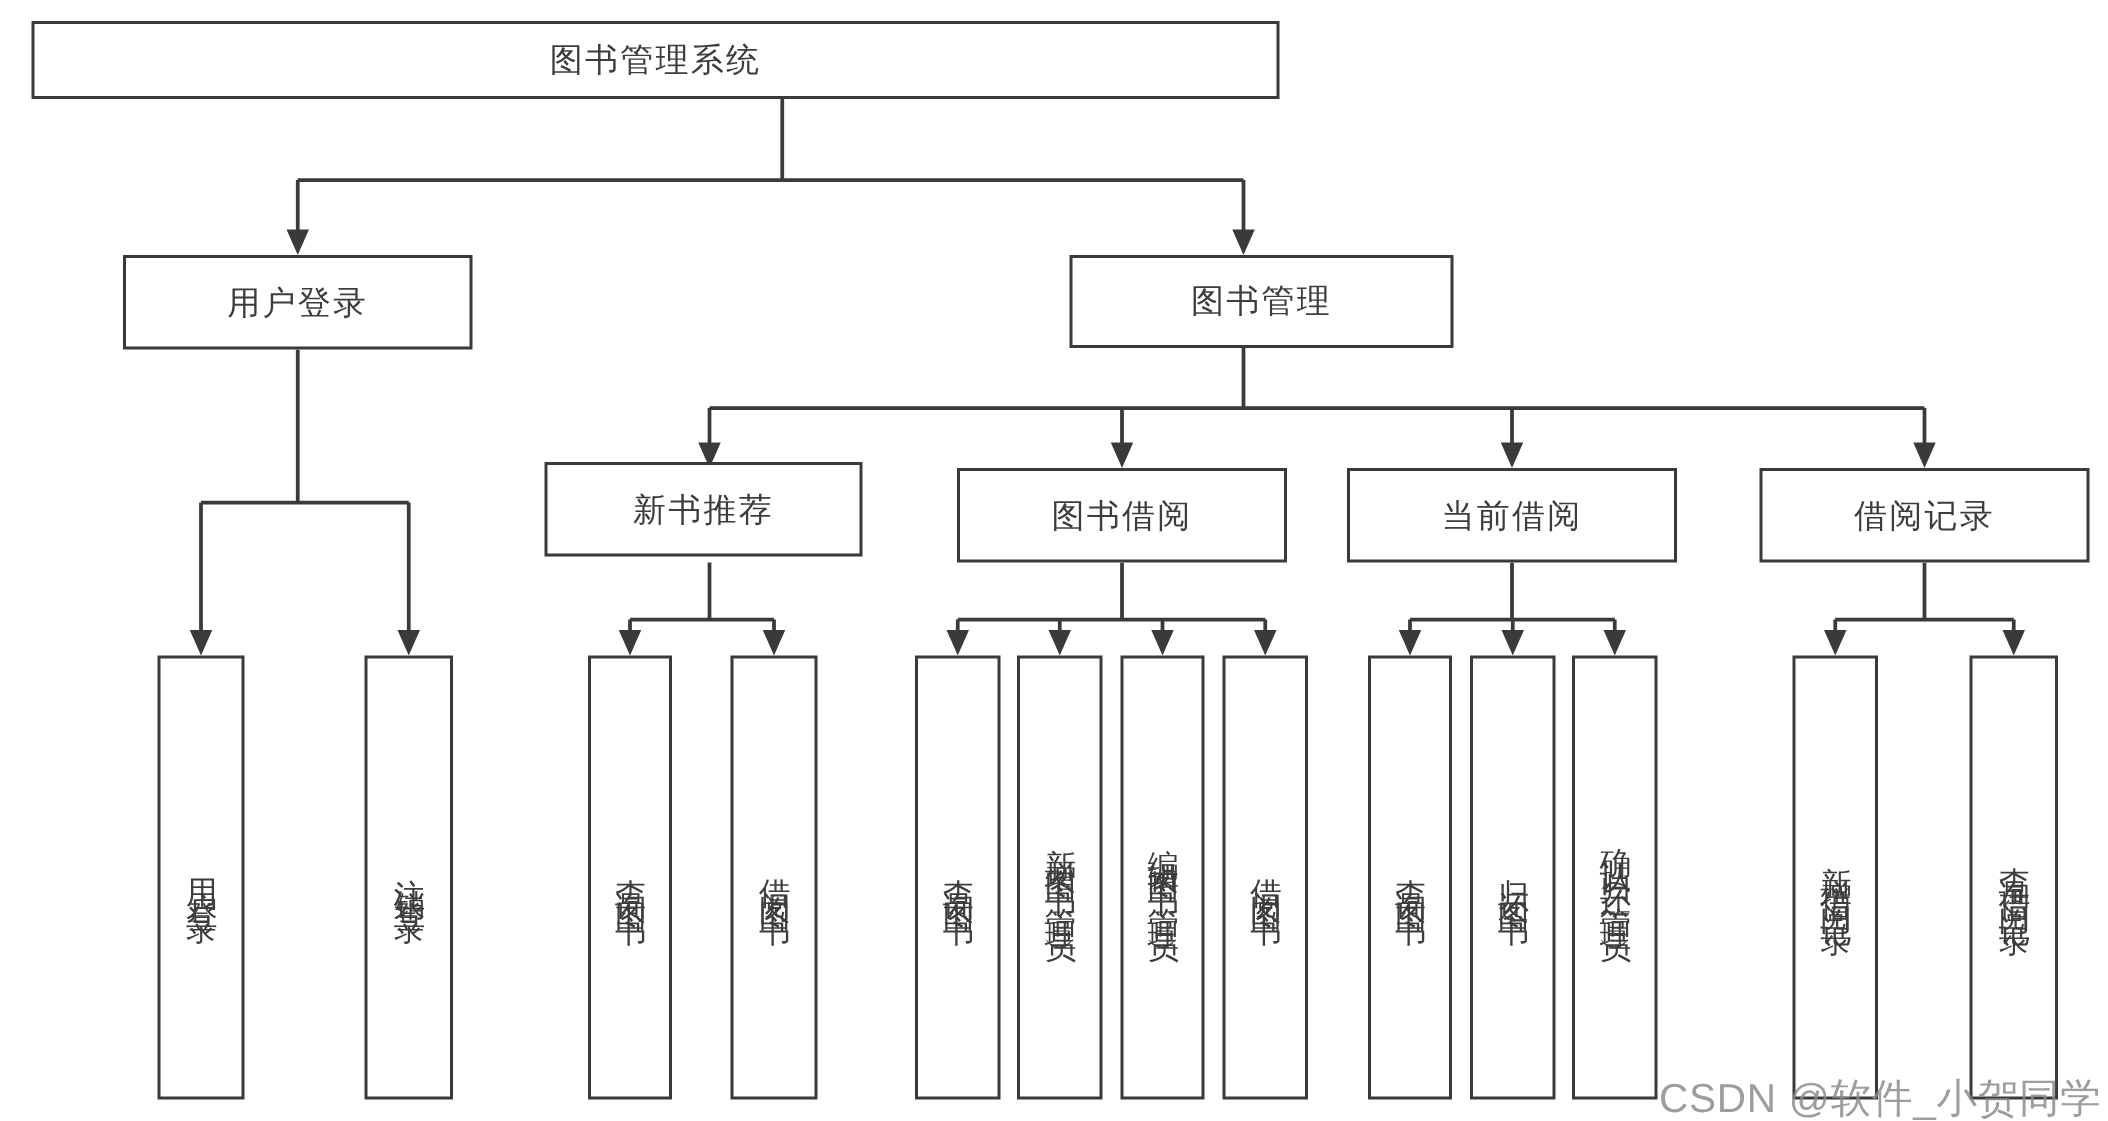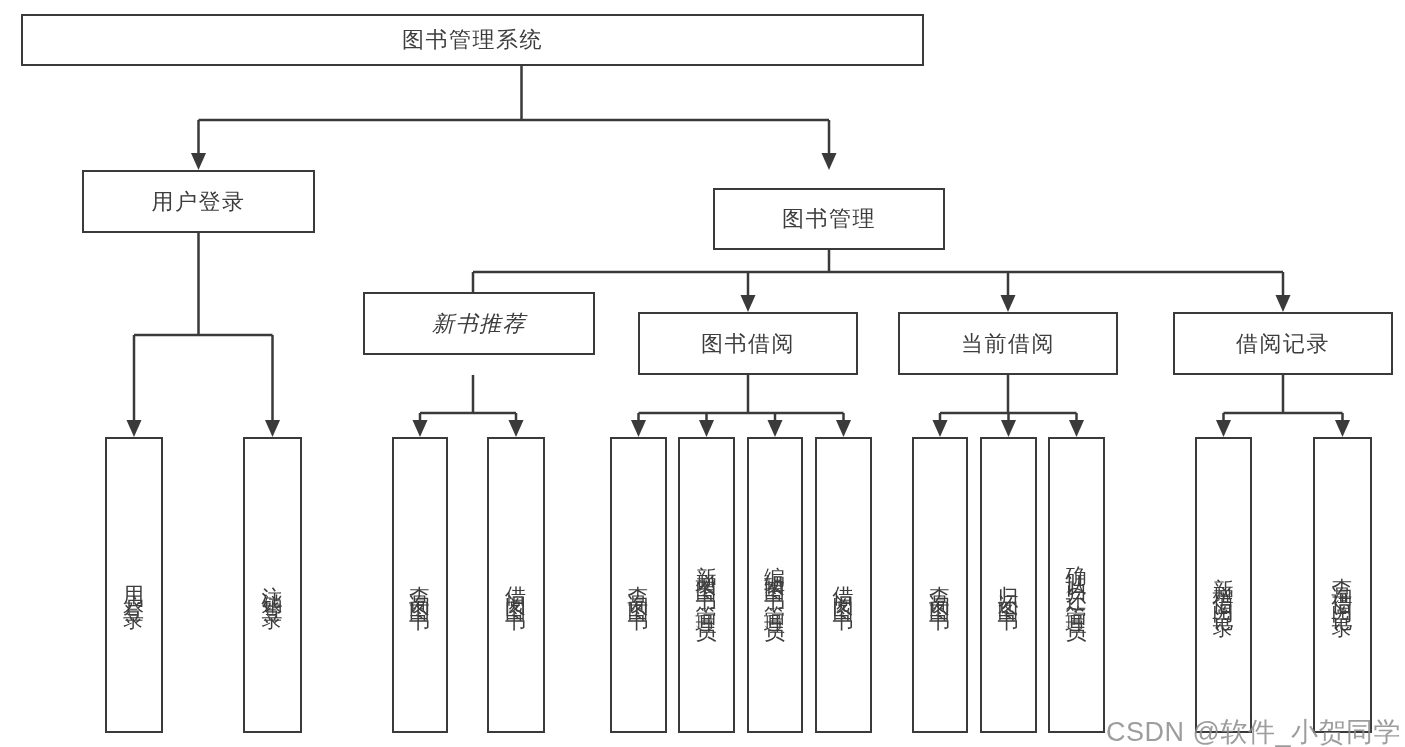--- a/index.html
+++ b/index.html
@@ -48,26 +48,26 @@
       <polygon points="767.5,420 782.5,420 775,437"></polygon>
       <polygon points="836,420 851,420 843.5,437"></polygon>
       <polygon points="932.5,420 947.5,420 940,437"></polygon>
       <polygon points="1001,420 1016,420 1008.5,437"></polygon>
       <polygon points="1069,420 1084,420 1076.5,437"></polygon>
       <polygon points="1216,420 1231,420 1223.5,437"></polygon>
       <polygon points="1335,420 1350,420 1342.5,437"></polygon>
     </g>
   </svg>
 
-  <div class="hbox" style="left:21px;top:14px;width:903px;height:52px;font-family:Liberation Mono, monospace;">图书管理系统</div>
+  <div class="hbox" style="left:21px;top:14px;width:832px;height:52px;font-family:Liberation Mono, monospace;">图书管理系统</div>
 
   <div class="hbox" style="left:82px;top:170px;width:233px;height:63px;">用户登录</div>
-  <div class="hbox" style="left:713px;top:188px;width:232px;height:62px;">图书管理</div>
+  <div class="hbox" style="left:713px;top:170px;width:256px;height:62px;">图书管理</div>
 
-  <div class="hbox" style="left:363px;top:292px;width:232px;height:63px;font-style:italic;">新书推荐</div>
+  <div class="hbox" style="left:363px;top:308px;width:212px;height:63px;">新书推荐</div>
   <div class="hbox" style="left:638px;top:312px;width:220px;height:63px;">图书借阅</div>
   <div class="hbox" style="left:898px;top:312px;width:220px;height:63px;">当前借阅</div>
   <div class="hbox" style="left:1173px;top:312px;width:220px;height:63px;">借阅记录</div>
 
   <div class="vbox" style="left:105px;width:58px;">
     <span class="vtext">用户登录</span>
   </div>
   <div class="vbox" style="left:243px;width:59px;">
     <span class="vtext">注销登录</span>
   </div>

